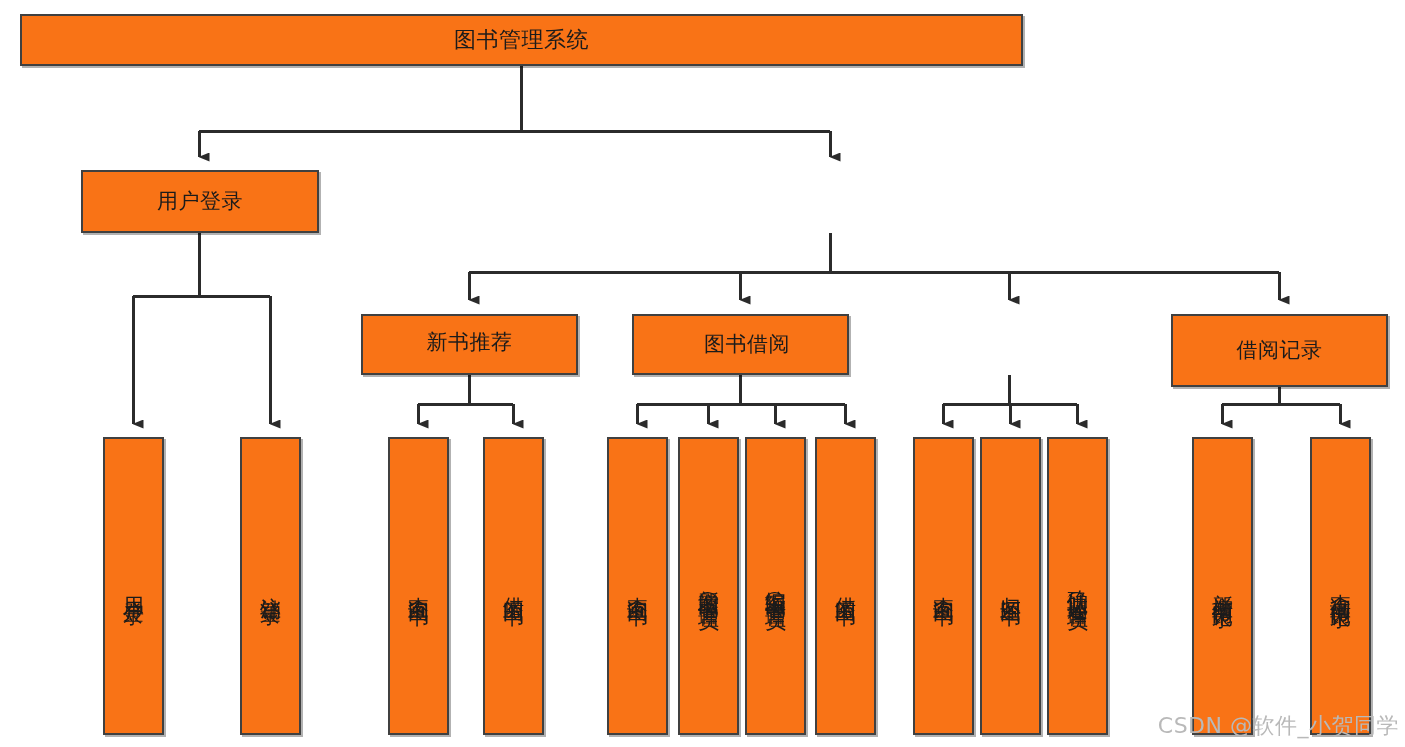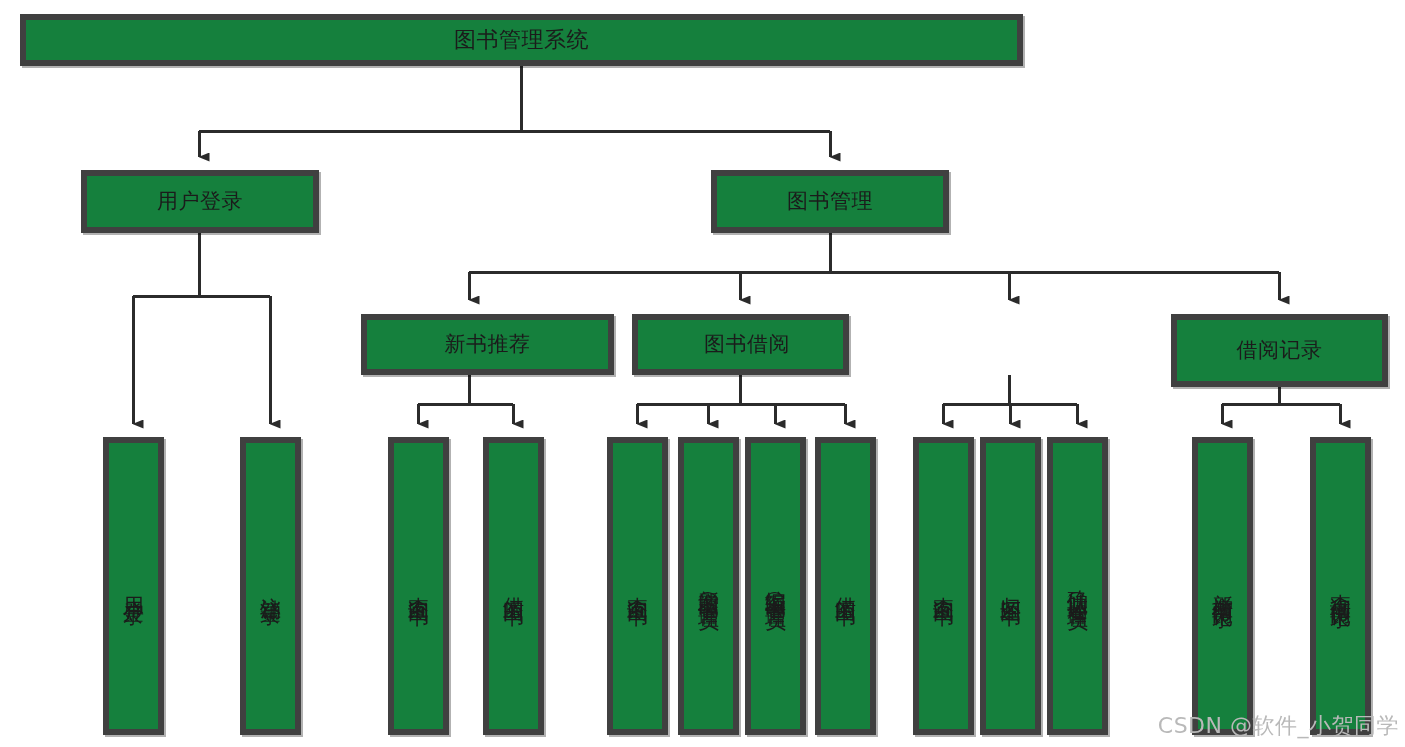--- a/index.html
+++ b/index.html
@@ -21,22 +21,22 @@
   #diagram-svg {
     position: absolute;
     left: 0;
     top: 0;
     width: 1405px;
     height: 747px;
   }
   .node {
     position: absolute;
     box-sizing: border-box;
-    background: #15803d;
-    border: 6px solid #404040;
+    background: #f97316;
+    border: 2px solid #404040;
     box-shadow: 2px 2px 0 rgba(0,0,0,0.30);
     display: flex;
     align-items: center;
     justify-content: center;
     color: #1b1b1b;
     z-index: 3;
   }
   .node-label {
     text-align: center;
     line-height: 1.15;
@@ -130,25 +130,22 @@
     </g>
   </svg>
 
   <div class="node root horizontal" style="left:20px; top:14px; width:1003px; height:52px;">
     <span class="node-label">图书管理系统</span>
   </div>
 
   <div class="node horizontal" style="left:81px; top:170px; width:238px; height:63px;">
     <span class="node-label">用户登录</span>
   </div>
-  <div class="node horizontal" style="left:711px; top:170px; width:238px; height:63px;">
-    <span class="node-label">图书管理</span>
-  </div>
 
-  <div class="node horizontal" style="left:361px; top:314px; width:253px; height:61px;">
+  <div class="node horizontal" style="left:361px; top:314px; width:217px; height:61px;font-family:Liberation Mono, monospace;">
     <span class="node-label">新书推荐</span>
   </div>
   <div class="node horizontal" style="left:632px; top:314px; width:217px; height:61px;padding-left:13px;">
     <span class="node-label">图书借阅</span>
   </div>
   <div class="node horizontal" style="left:1171px; top:314px; width:217px; height:73px;">
     <span class="node-label">借阅记录</span>
   </div>
 
   <div class="node vertical" style="left:103px; top:437px; width:61px; height:298px;">

